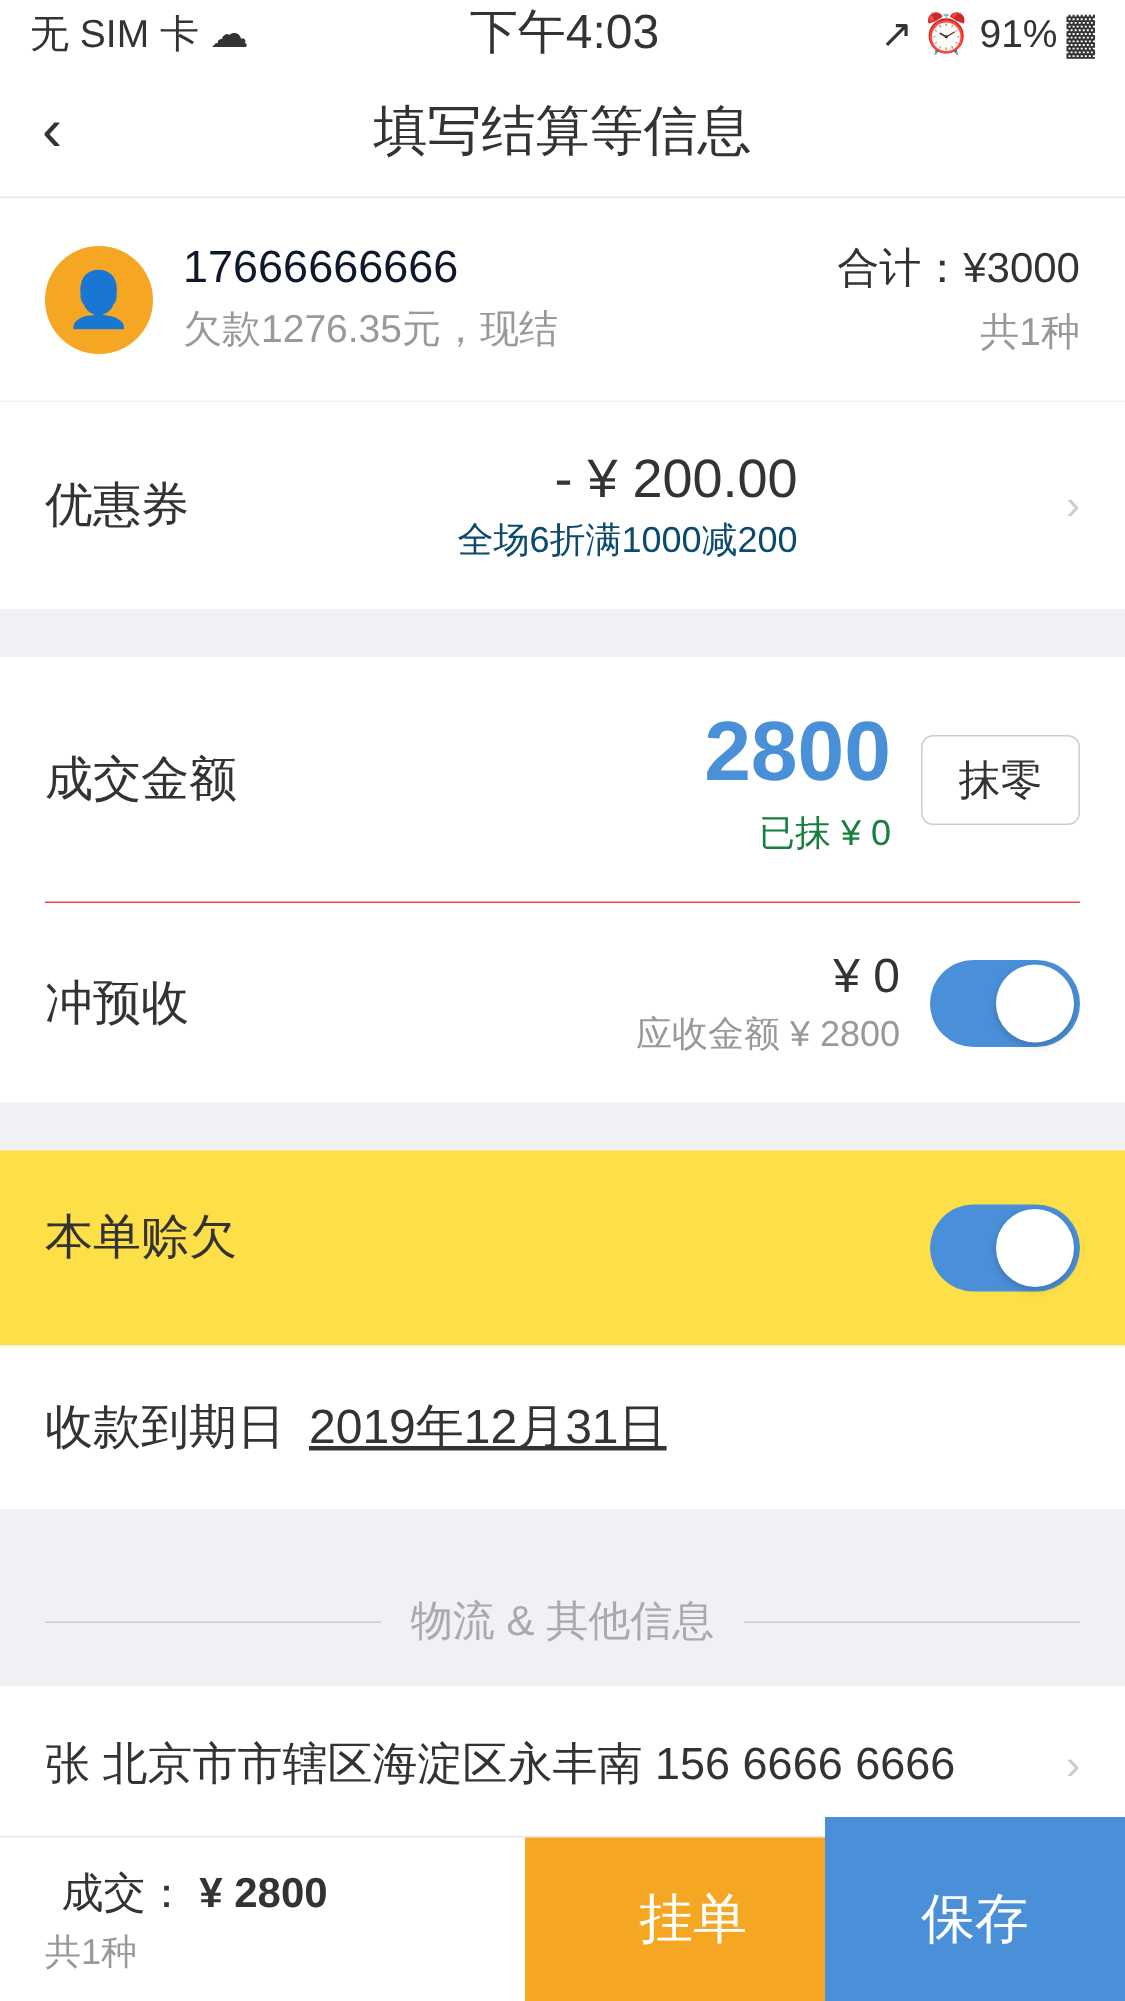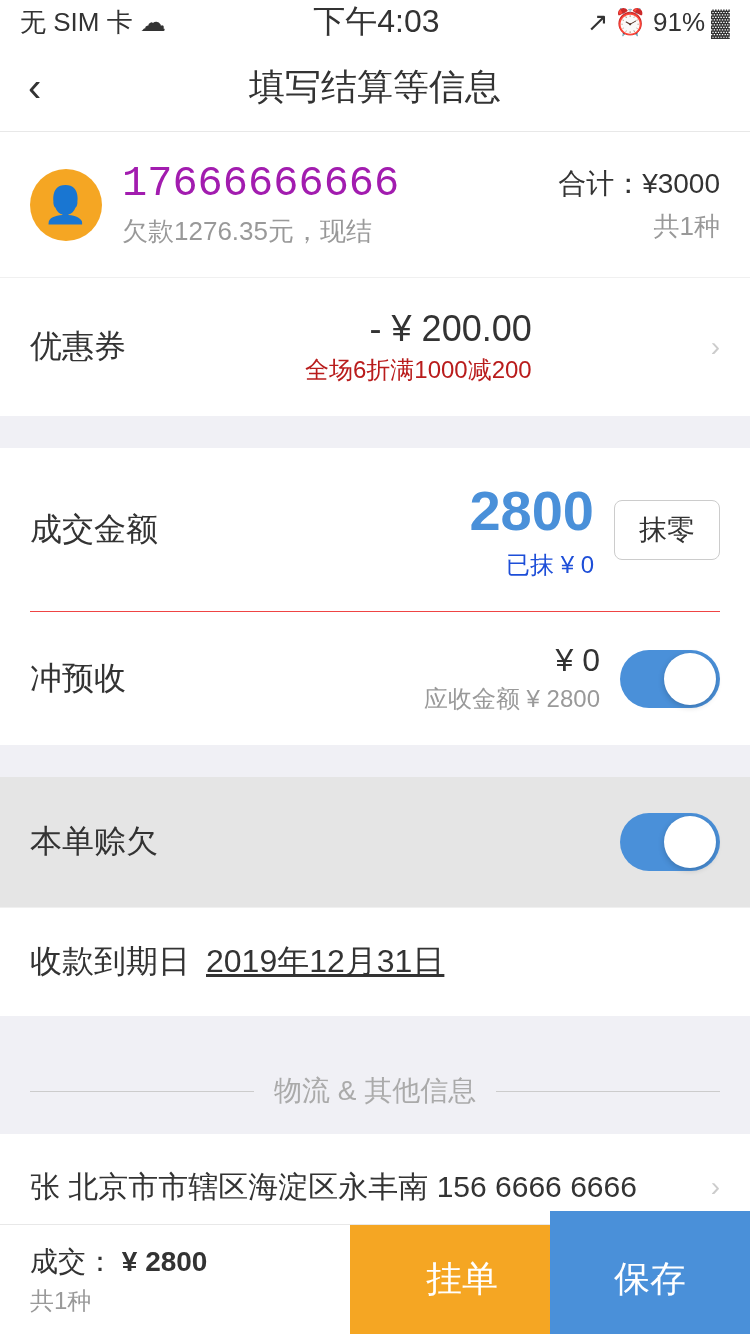--- a/index.html
+++ b/index.html
@@ -76,58 +76,58 @@
       height: 72px;
       border-radius: 50%;
       background: #f5a623;
       display: flex;
       align-items: center;
       justify-content: center;
       font-size: 36px;
       color: #fff;
     }
     .customer-info {}
-    .customer-phone { font-size: 42px; color: #a21caf; font-weight: 500; font-family: Liberation Mono, monospace; }
+    .customer-phone { font-size: 30px; color: #0f172a; font-weight: 500; }
     .customer-debt { font-size: 26px; color: #999; margin-top: 6px; }
     .customer-right { text-align: right; }
     .total-label { font-size: 28px; color: #333; }
     .total-count { font-size: 26px; color: #999; margin-top: 6px; }
 
     
     .coupon-row {
       display: flex;
       align-items: center;
       justify-content: space-between;
       padding: 30px 30px;
       background: #fff;
       border-top: 1px solid #f0f0f0;
     }
     .coupon-label { font-size: 32px; color: #333; }
     .coupon-value { font-size: 36px; color: #333; font-weight: 500; }
-    .coupon-desc { font-size: 24px; color: #b91c1c; margin-top: 4px; text-align: right; }
+    .coupon-desc { font-size: 24px; color: #0c4a6e; margin-top: 4px; text-align: right; }
     .coupon-right-wrapper { text-align: right; }
     .chevron-icon { font-size: 28px; color: #ccc; }
 
     
     .divider { height: 16px; background: #f0f0f5; }
 
     
     .amount-section { background: #fff; padding: 0 30px; }
     .amount-row {
       display: flex;
       align-items: center;
       justify-content: space-between;
       padding: 30px 0;
       border-bottom: 1px solid #ef4444;
     }
     .amount-row:last-child { border-bottom: none; }
     .row-label { font-size: 32px; color: #333; }
     .row-right { display: flex; align-items: center; gap: 20px; margin-left: 40px; }
     .amount-value { font-size: 56px; color: #4a90d9; font-weight: 600; }
-    .amount-sub { font-size: 24px; color: #1d4ed8; margin-top: 6px; text-align: right; }
+    .amount-sub { font-size: 24px; color: #15803d; margin-top: 6px; text-align: right; }
     .round-btn {
       border: 1px solid #ccc;
       border-radius: 8px;
       padding: 10px 24px;
       font-size: 28px;
       color: #333;
       background: #fff;
     }
     .amount-right-wrapper { text-align: right; }
 
@@ -153,24 +153,23 @@
       background: #fff;
       position: absolute;
       top: 3px;
       right: 4px;
       box-shadow: 0 2px 6px rgba(0,0,0,0.2);
     }
 
     
     .debt-row {
       display: flex;
-      align-items: center;
       justify-content: space-between;
       padding: 36px 30px;
-      background: #e5e5e5;
+      background: #fde047;
     }
     .debt-label { font-size: 32px; color: #333; }
 
     
     .duedate-row {
       display: flex;
       align-items: center;
       padding: 32px 30px;
       background: #fff;
       border-top: 1px solid #f0f0f0;
@@ -219,21 +218,21 @@
       height: 110px;
       display: flex;
       align-items: center;
       background: #fff;
       border-top: 1px solid #e8e8e8;
     }
     .bottom-summary {
       flex: 1;
       padding: 0 30px;
     }
-    .bottom-summary-top { font-size: 28px; color: #333; }
+    .bottom-summary-top { font-size: 28px; color: #333; margin-left: 11px; }
     .bottom-summary-label { font-size: 24px; color: #999; margin-top: 4px; }
     .btn-hold {
       width: 200px;
       height: 110px;
       background: #f5a623;
       display: flex;
       align-items: center;
       justify-content: center;
       font-size: 36px;
       color: #fff;

